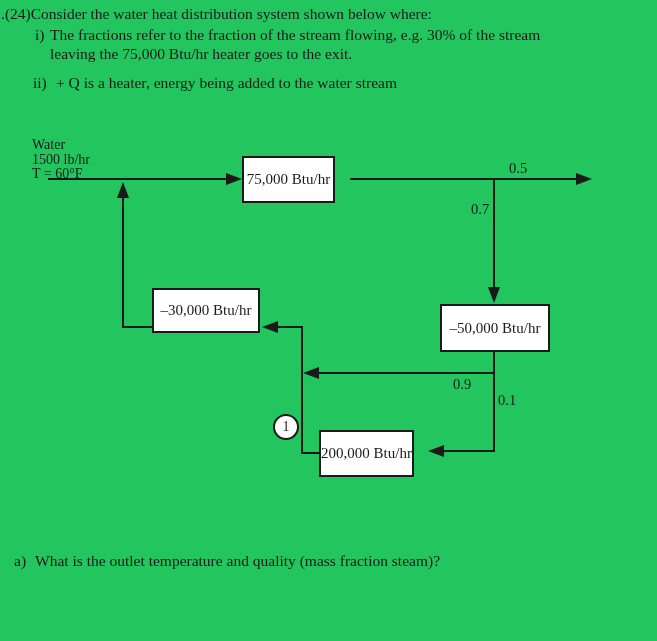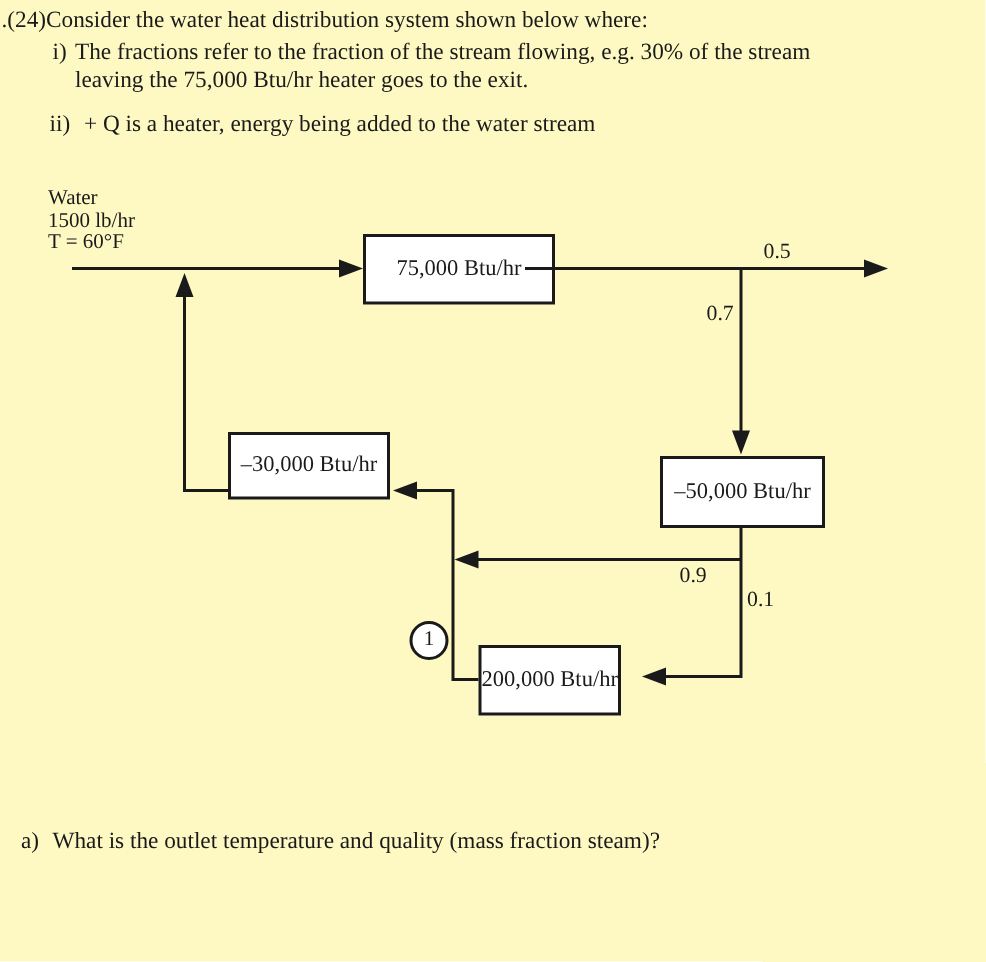--- a/index.html
+++ b/index.html
@@ -2,21 +2,21 @@
 <html style="--ink: #1a1a1a;"><head>
 <meta charset="utf-8">
 <style>
   :root { --ink: #1a1a1a; }
   * { margin: 0; padding: 0; box-sizing: border-box; }
   html, body { background: #ffffff; }
   .page {
     position: relative;
     width: 657px;
     height: 641px;
-    background: #fef9c3;
+    background: #22c55e;
     font-family: "Liberation Serif", serif;
     color: var(--ink);
     overflow: hidden;
   }
   .txt { position: absolute; white-space: nowrap; font-size: 15.5px; }
   .small-txt { position: absolute; white-space: nowrap; font-size: 14px; }
   
   .hline { position: absolute; height: 2px; background: var(--ink); }
   .vline { position: absolute; width: 2px; background: var(--ink); }
   .arr { position: absolute; width: 0; height: 0; }
@@ -50,30 +50,30 @@
 
   <div class="txt" style="left:35px; top:26px;">i)</div>
   <div class="txt" style="left:50px; top:26px;">The fractions refer to the fraction of the stream flowing, e.g. 30% of the stream</div>
   <div class="txt" style="left:50px; top:45px;">leaving the 75,000 Btu/hr heater goes to the exit.</div>
 
   <div class="txt" style="left:33px; top:74px;">ii)</div>
   <div class="txt" style="left:56px; top:74px;">+ Q is a heater, energy being added to the water stream</div>
 
   <div>
 
-    <div class="small-txt" style="left:32px; top:126px; line-height:14.5px;">
+    <div class="small-txt" style="left:32px; top:138px; line-height:14.5px;">
       <div>Water</div>
       <div>1500 lb/hr</div>
       <div>T = 60°F</div>
     </div>
 
     <div class="hline" style="left:48px; top:178px; width:180px;"></div>
     <div class="arr right" style="left:226px; top:173px;"></div>
 
-    <div class="hbox" style="left:242px; top:156px; width:128px; height:47px;">
+    <div class="hbox" style="left:242px; top:156px; width:93px; height:47px;">
       <span>75,000 Btu/hr</span>
     </div>
 
     <div class="hline" style="left:350px; top:178px; width:227px;"></div>
     <div class="arr right" style="left:576px; top:173px;"></div>
     <div class="frac" style="left:509px; top:160px;">0.5</div>
 
     <div class="vline" style="left:493px; top:178px; height:111px;"></div>
     <div class="arr down" style="left:488px; top:287px;"></div>
     <div class="frac" style="left:471px; top:201px;">0.7</div>

